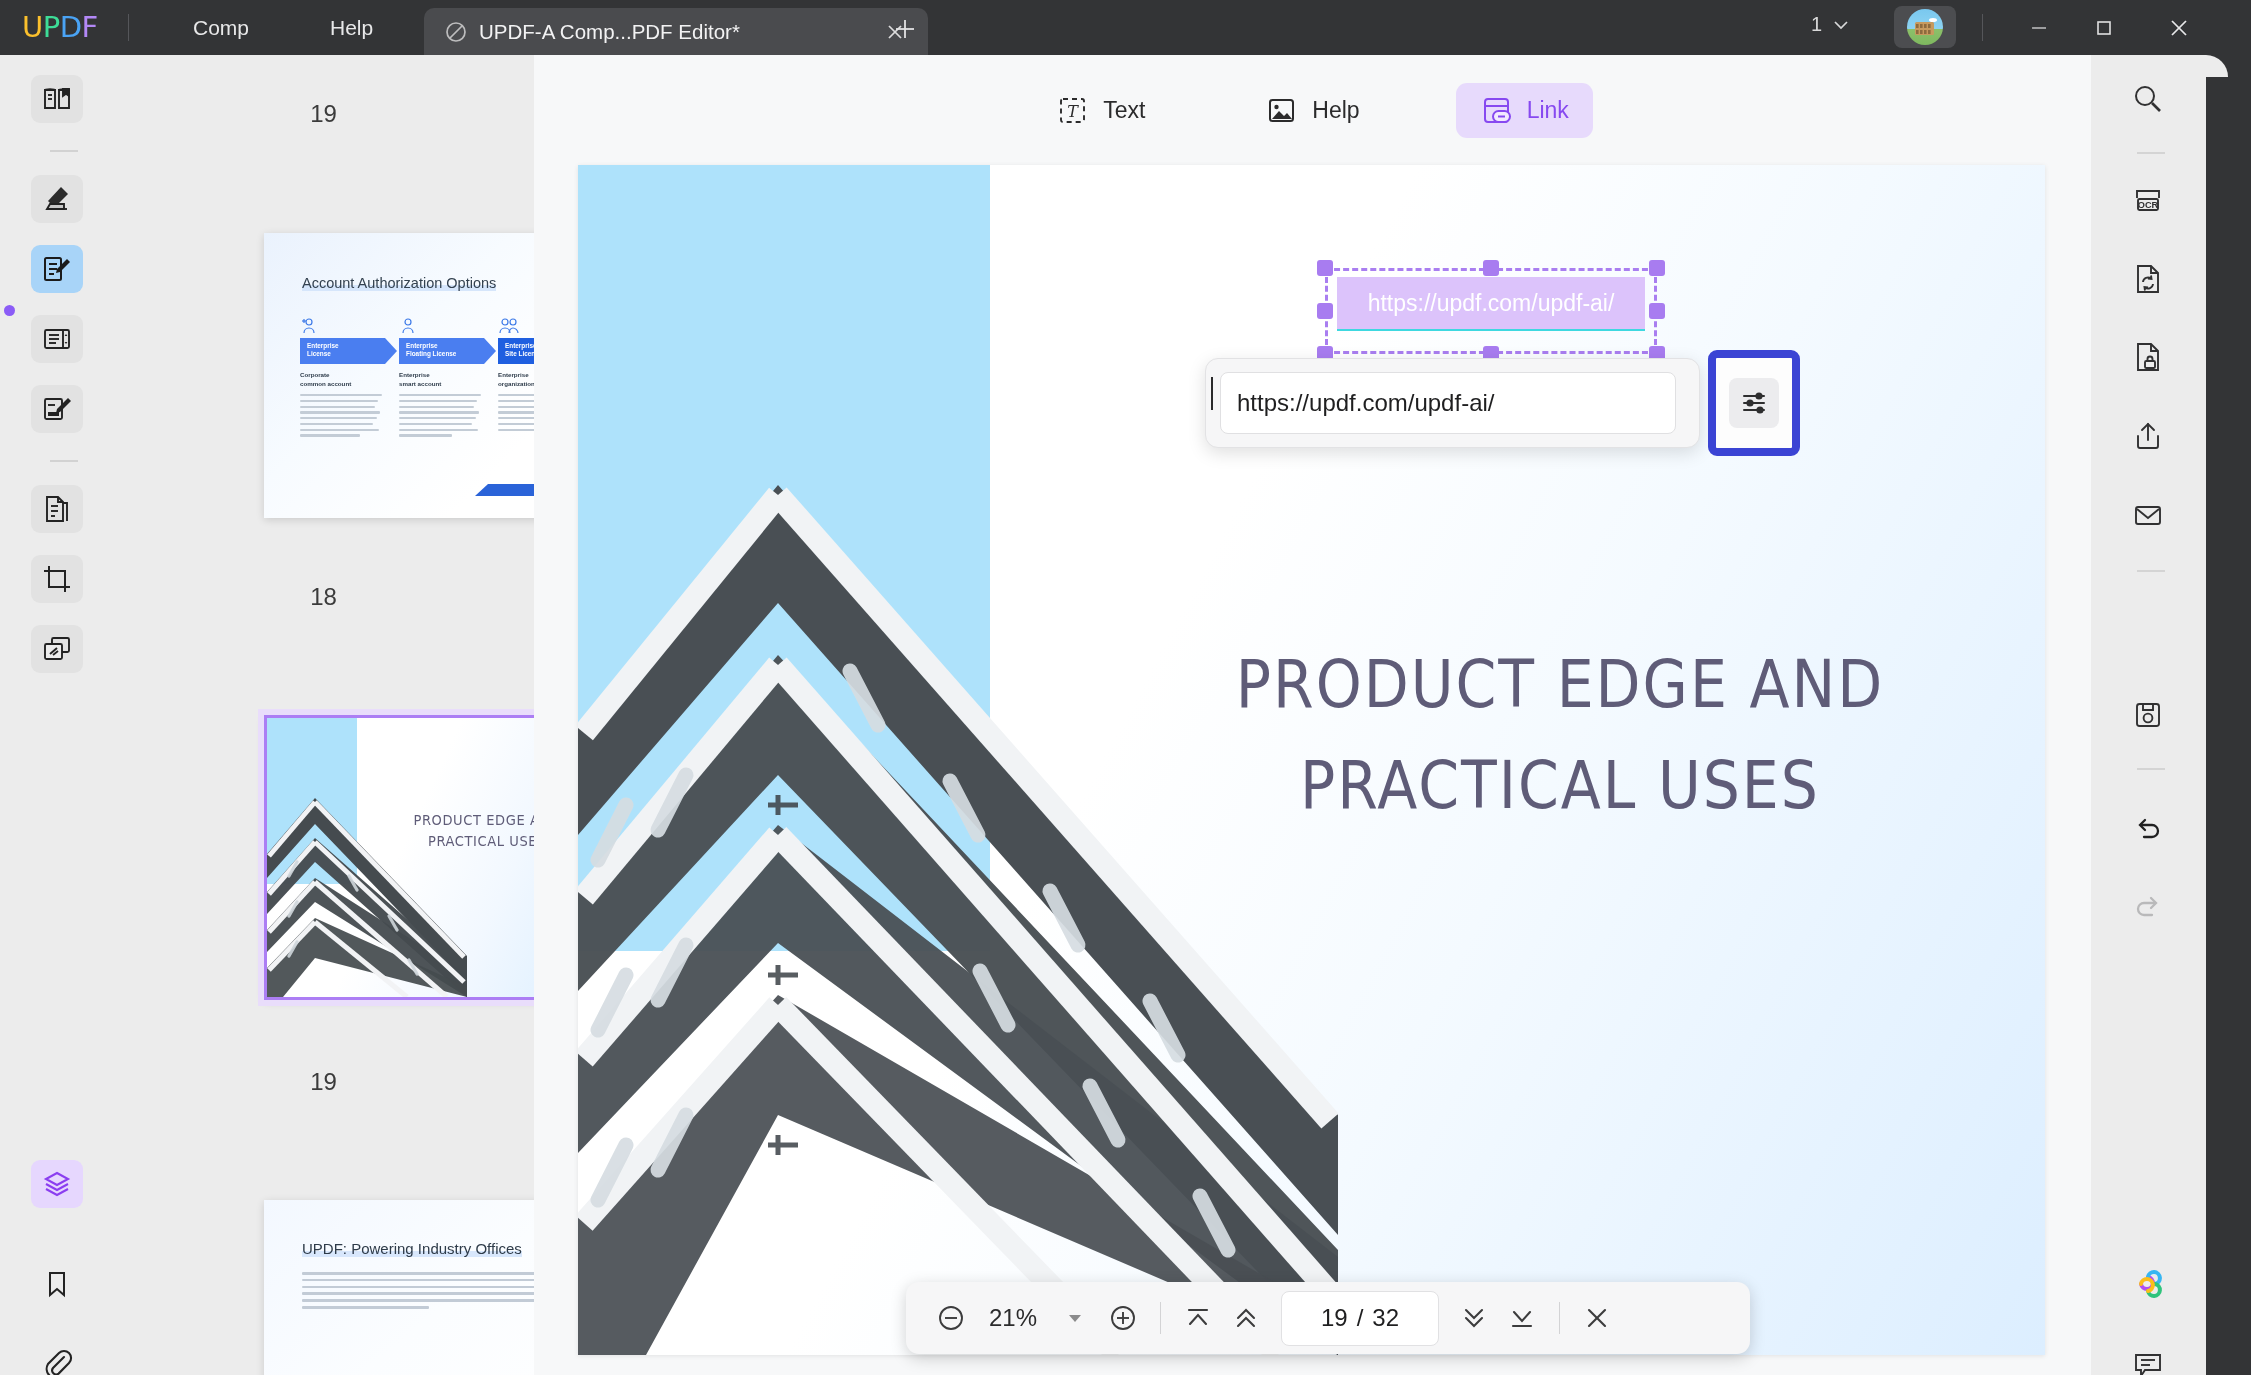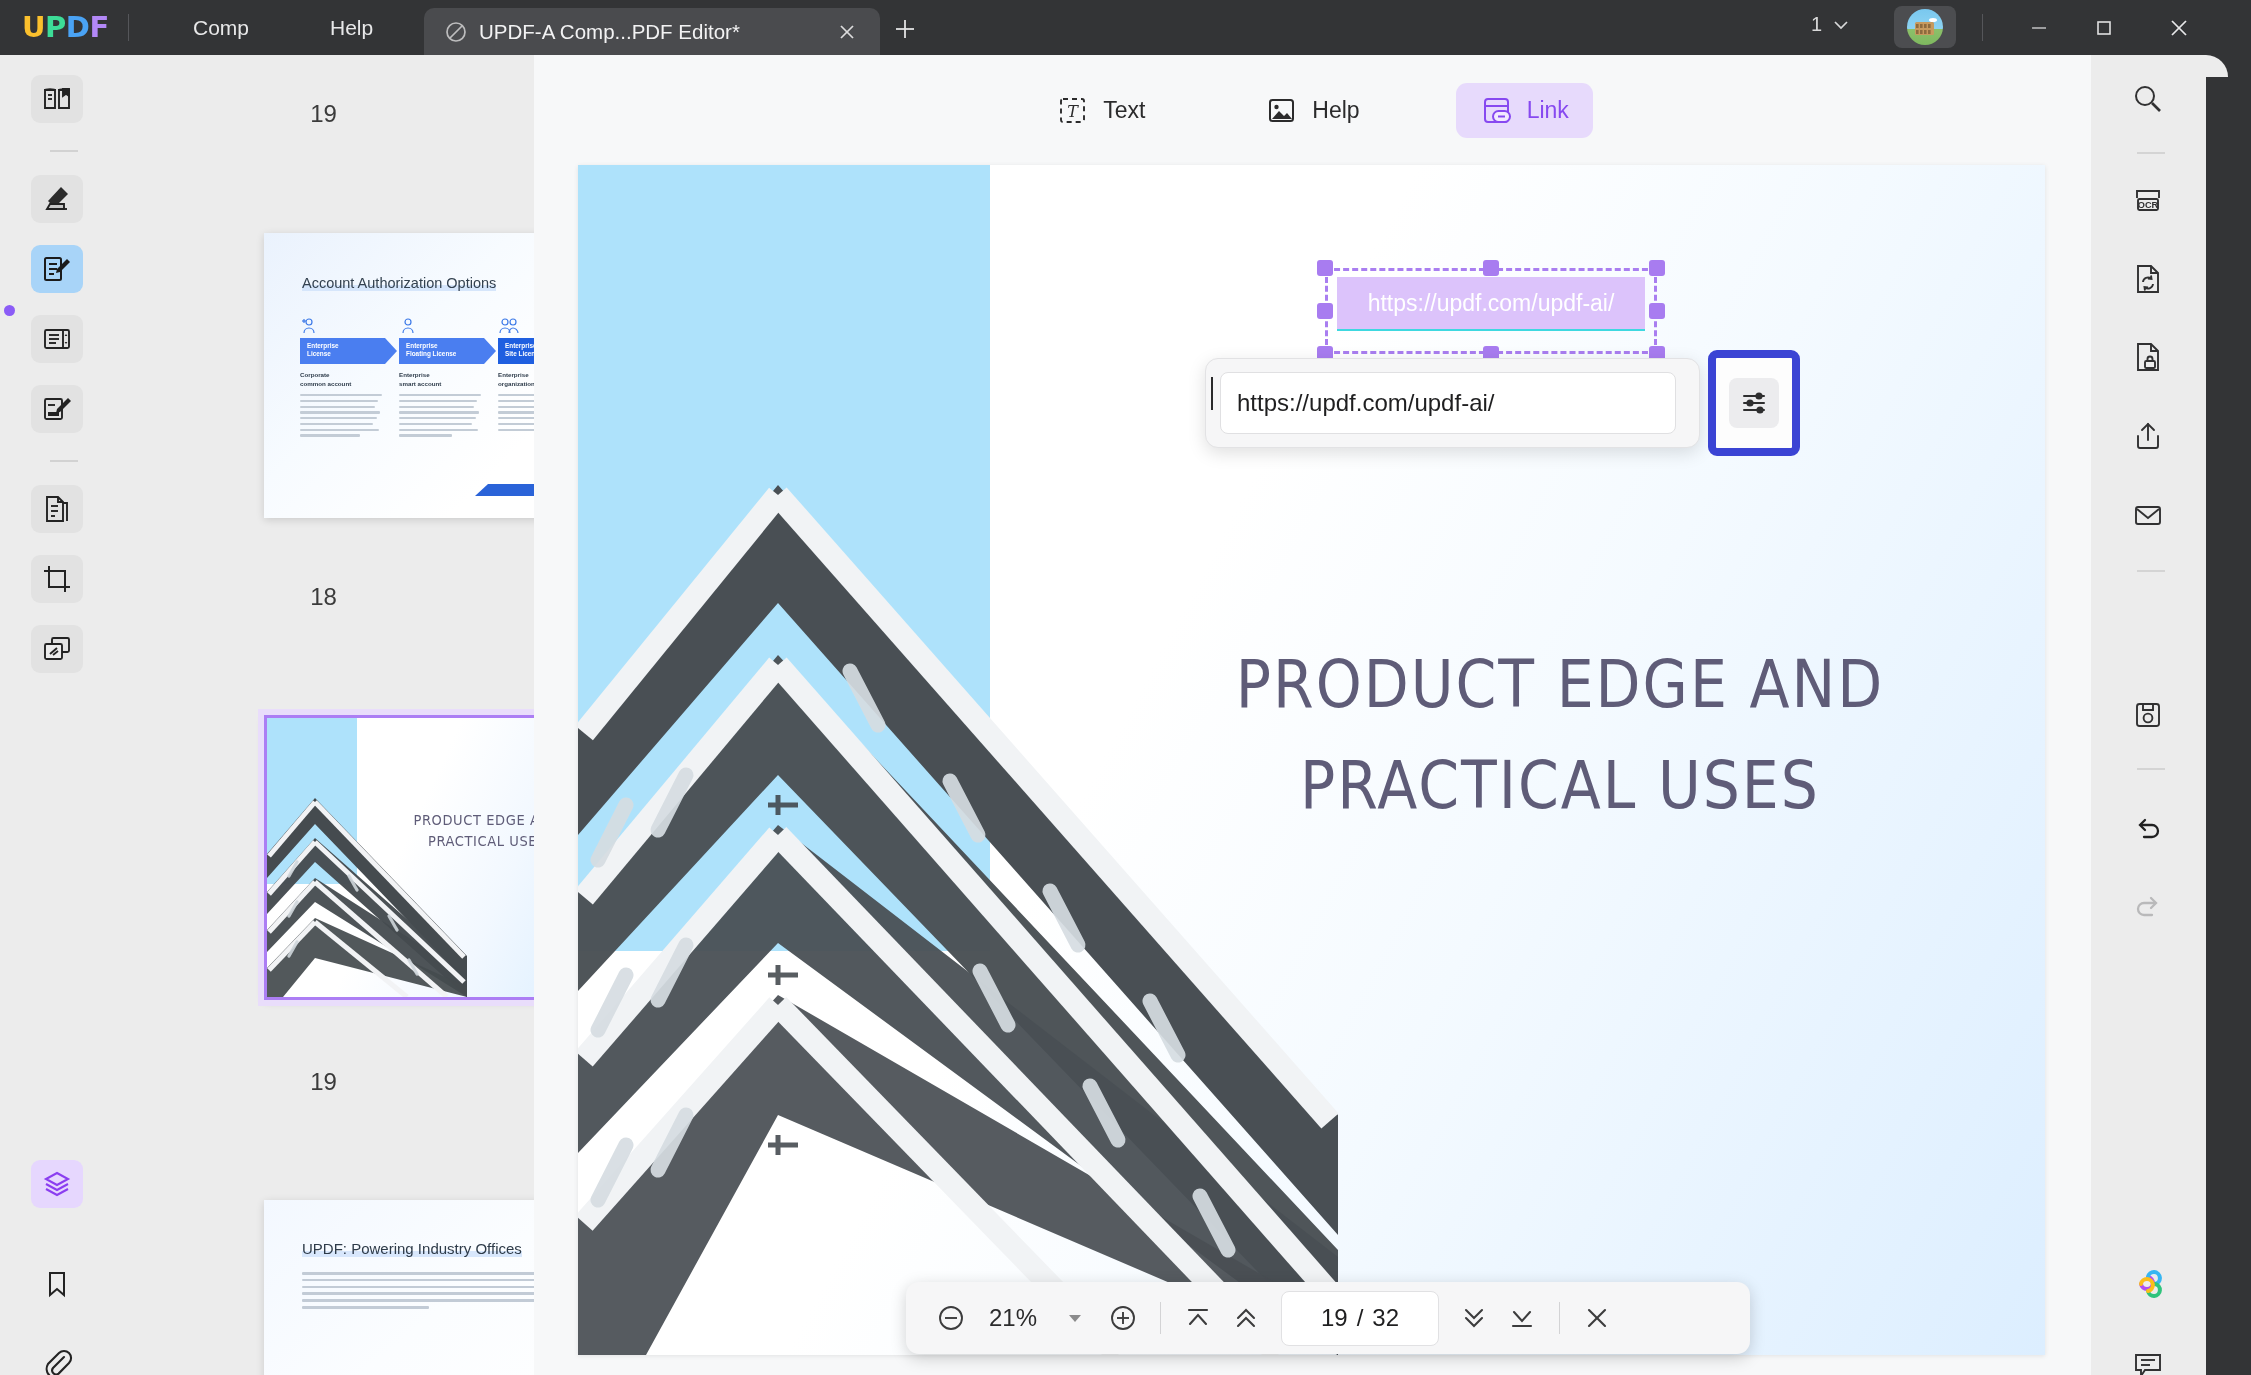--- a/index.html
+++ b/index.html
@@ -12,42 +12,42 @@
   #app { position: relative; width: 2251px; height: 1375px; }
 
   
   .titlebar {
     position: absolute; left: 0; top: 0; width: 2251px; height: 55px;
     background: #333436;
     display: flex; align-items: flex-end;
   }
   .logo {
     position: absolute; left: 22px; top: 10px;
-    font-size: 29px; font-weight: bold; letter-spacing: -0.5px;
+    font-size: 29px; font-weight: normal; letter-spacing: -0.5px;
     font-family: "DejaVu Sans", sans-serif;
   }
   .logo span { display: inline-block; }
   .logo .l1 { color: #fbc02d; }
   .logo .l2 { color: #3ddc97; }
   .logo .l3 { color: #4aa3f5; }
   .logo .l4 { color: #b388f7; }
   .tb-divider {
     position: absolute; left: 128px; top: 14px; width: 1px; height: 27px;
     background: #55565a;
   }
   .menu-item {
     position: absolute; top: 13px;
     color: #e8e8e9; font-size: 21px; cursor: default;
     padding: 3px 10px;
   }
   .menu-file { left: 183px; }
   .menu-help { left: 320px; }
 
   .doctab {
-    position: absolute; left: 424px; top: 8px; width: 456px; height: 47px;
+    position: absolute; left: 424px; top: 8px; width: 504px; height: 47px;
     background: #4a4b4e;
     border-radius: 10px 10px 0 0;
     display: flex; align-items: center;
   }
   .doctab-icon {
     margin-left: 20px; width: 24px; height: 24px; flex: 0 0 auto;
     position: relative;
   }
   .doctab-label {
     margin-left: 11px; color: #f2f2f3; font-size: 20.5px;

